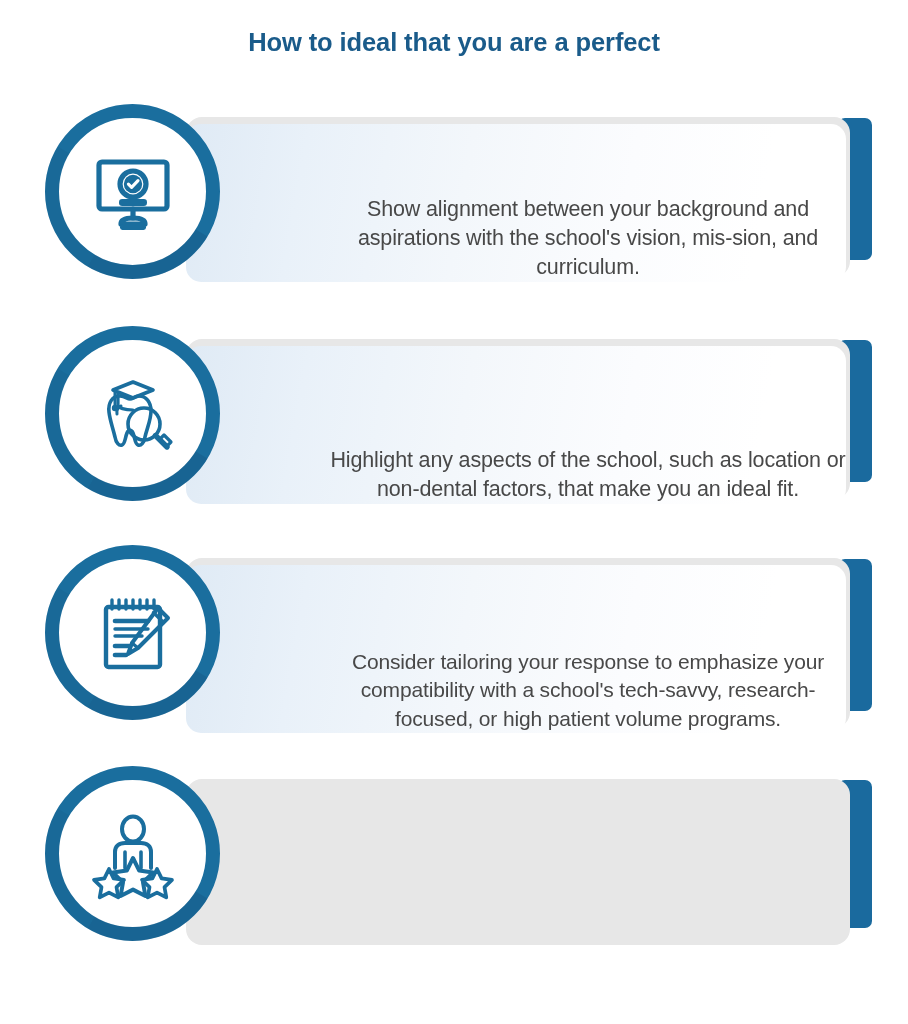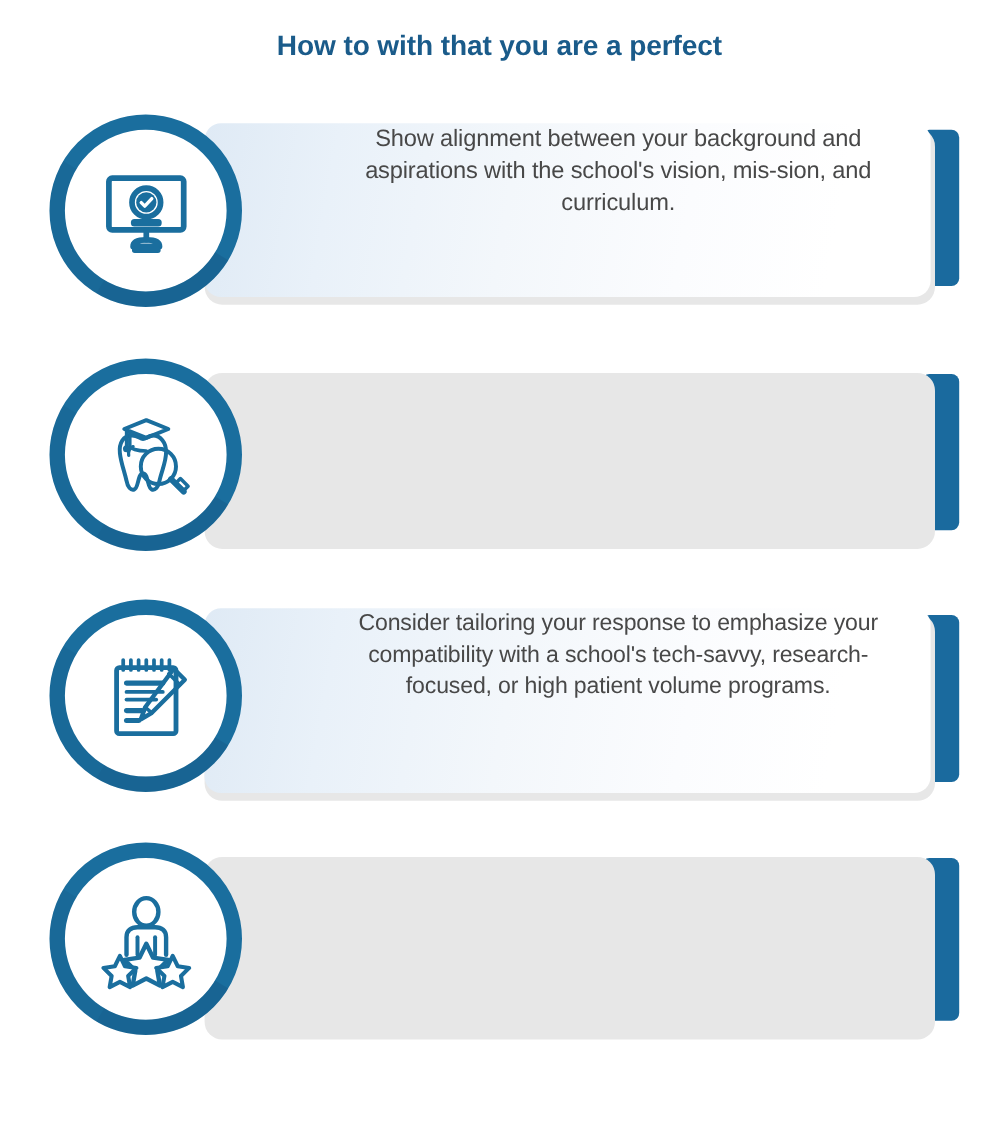--- a/index.html
+++ b/index.html
@@ -67,37 +67,36 @@
     z-index: 2;
     filter: blur(0.4px);
   }
   .row-3 .plate { height: 170px; }
   .row-4 .plate { height: 166px; }
 
   
   .card {
     position: absolute;
     left: 186px;
-    top: 8px;
+    top: 20px;
     width: 660px;
     height: 158px;
     border-radius: 15px;
     background: linear-gradient(100deg,
                 #dfeaf5 0%,
                 #e9f1f9 18%,
                 #f3f7fb 42%,
                 #fbfcfe 66%,
                 #ffffff 86%,
                 #ffffff 100%);
     z-index: 3;
     display: flex;
-    align-items: flex-start;
+    align-items: flex-end;
     justify-content: flex-end;
     box-sizing: border-box;
-    padding-right: 26px;
   }
   .row-3 .card { height: 168px; }
   .row-4 .card { height: 164px; }
 
   .card-text {
     width: 588px;
     text-align: center;
     color: #484848;
     font-size: 21.5px;
     line-height: 29px;
@@ -137,21 +136,21 @@
     box-sizing: border-box;
     transform: rotate(-14deg);
     pointer-events: none;
   }
   .circle svg { display: block; position: relative; z-index: 2; }
 </style>
 </head>
 <body>
 
 <div class="title">
-  <span class="t-line">How to with that you are a perfect</span>
+  <span class="t-line">How to ideal that you are a perfect</span>
 </div>
 
 <div class="row row-1">
   <div class="tab"></div>
   <div class="plate"></div>
   <div class="card">
     <div class="card-text">Show alignment between your background and aspirations with the school's vision, mis-sion, and curriculum.</div>
   </div>
   <div class="circle">
     <svg width="92" height="92" viewBox="0 0 92 92" fill="none" stroke="#1A6E9E" stroke-width="5.2" stroke-linecap="round" stroke-linejoin="round">
@@ -163,20 +162,23 @@
       <circle cx="46" cy="38" r="13"></circle>
       <circle cx="46" cy="38" r="9.2" fill="#1A6E9E" stroke="none"></circle>
       <path d="M41.4 38.2 L44.6 41.4 L51 34.6" stroke="#ffffff" stroke-width="3.1"></path>
     </svg>
   </div>
 </div>
 
 <div class="row row-2">
   <div class="tab"></div>
   <div class="plate"></div>
+  <div class="card">
+    <div class="card-text">Highlight any aspects of the school, such as location or non-dental factors, that make you an ideal fit.</div>
+  </div>
   <div class="circle">
     <svg width="96" height="96" viewBox="0 0 96 96" fill="none" stroke="#1A6E9E" stroke-width="3.6" stroke-linecap="round" stroke-linejoin="round">
 
       <path d="M35 30 C27 30 23 37 24 46 C25 55 28 62 30 71 C31 77 34 80 37 79
                C40 78 40 72 42 67 C43.5 63.5 46.5 63.5 48 67 C50 72 50 78 53 79
                C56 80 59 77 60 71 C62 62 66 54 66 45 C66 36 61 30 54 30
                C49.5 30 48 33 45 33 C42 33 40.5 30 35 30 Z"></path>
       <path d="M36 40 C33 41 31.5 44 32 48" stroke-width="3"></path>
 
       <path d="M28 24 L48 16 L68 24 L48 32 Z"></path>

